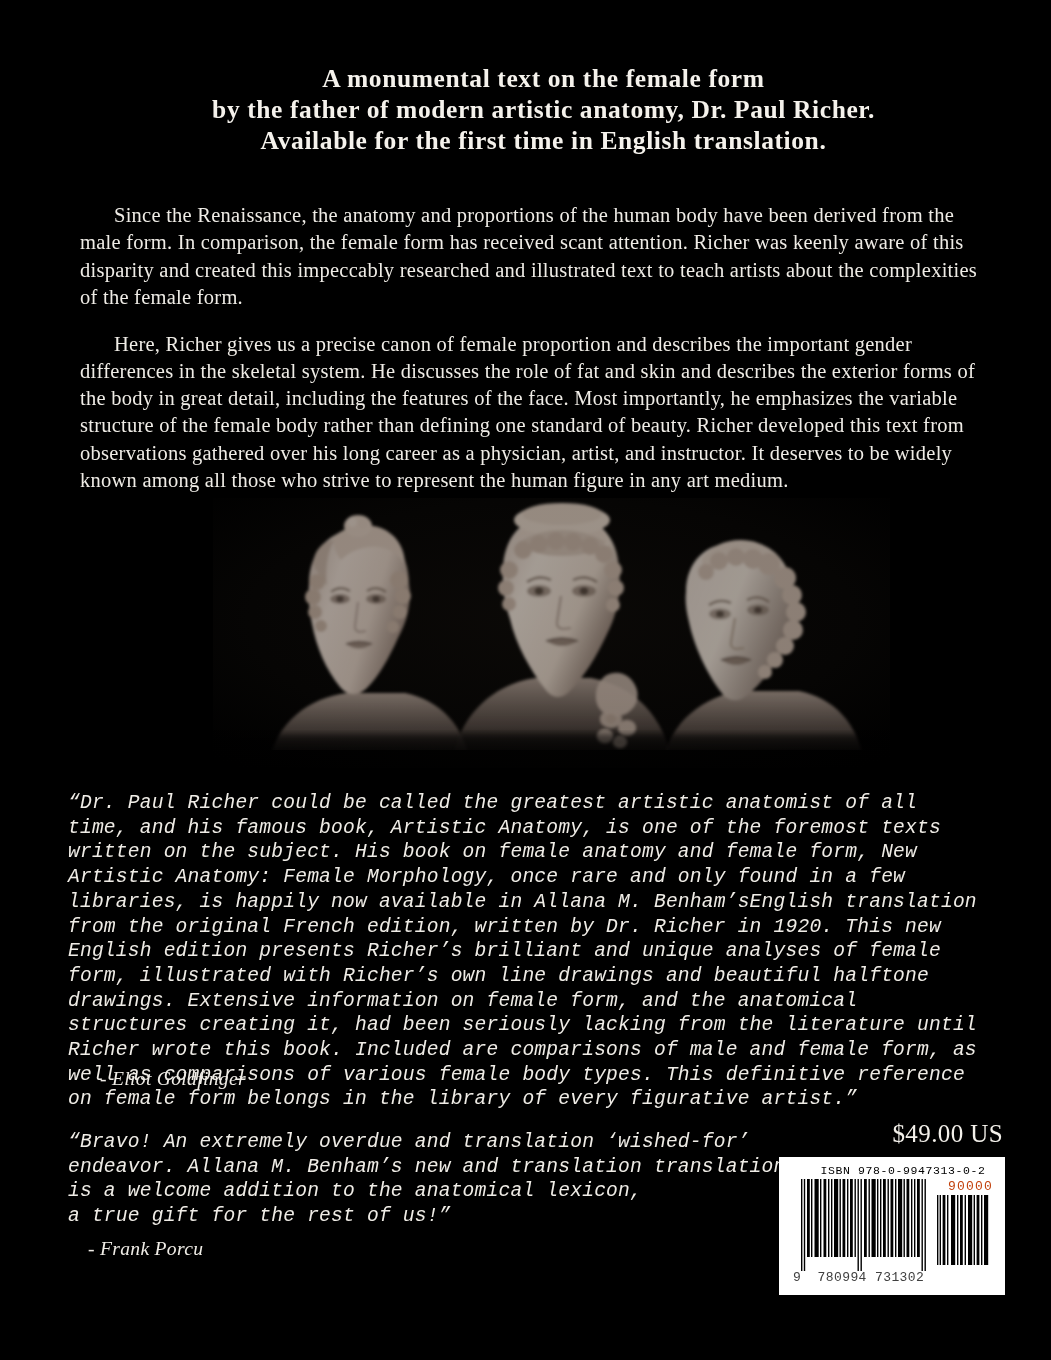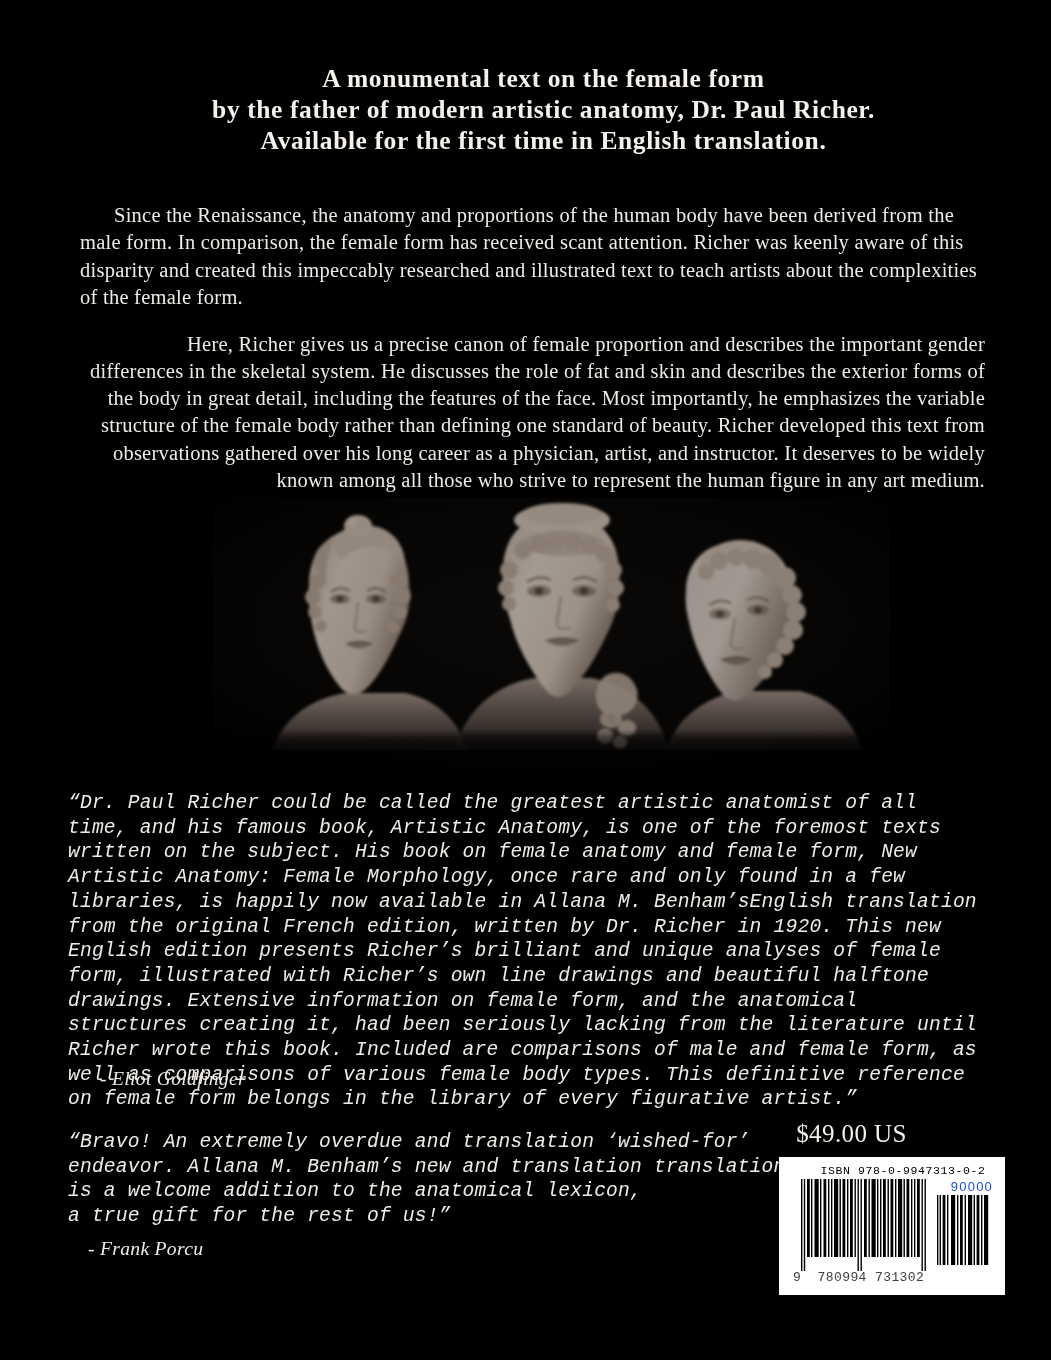--- a/index.html
+++ b/index.html
@@ -44,21 +44,21 @@
     left: 80px;
     width: 905px;
     font-size: 20.5px;
     line-height: 27.3px;
     letter-spacing: 0.25px;
     color: #efece6;
     text-indent: 34px;
     text-align: left;
   }
   .blurb.p1 { top: 190px; margin-top: 12px; }
-  .blurb.p2 { top: 310px; text-align: right; }
+  .blurb.p2 { top: 310px; }
 
   
   .photo {
     position: absolute;
     left: 213px;
     top: 498px;
     width: 677px;
     height: 270px;
     background: #000000;
     overflow: hidden;
@@ -99,21 +99,21 @@
   }
   .attrib-1 { top: 1068px; margin-left: 12px; }
   .attrib-2 { top: 1238px; }
 
   
   .price {
     position: absolute;
     top: 1120px;
     left: 700px;
     width: 303px;
-    text-align: center;
+    text-align: right;
     font-size: 25px;
     letter-spacing: 0.4px;
     color: #f3f0ea;
     font-variant-numeric: oldstyle-nums;
   }
 
   
   .barcode-box {
     position: absolute;
     left: 779px;
@@ -131,24 +131,24 @@
     text-align: center;
     font-family: "Liberation Mono", "DejaVu Sans Mono", monospace;
     font-size: 11.5px;
     letter-spacing: 0.6px;
     color: #000;
   }
   .ext-text {
     position: absolute;
     top: 22px;
     right: 12px;
-    font-family: Liberation Sans, sans-serif;
+    font-family: Liberation Mono, monospace;
     font-size: 13px;
     letter-spacing: 1.2px;
-    color: #1d4ed8;
+    color: #c2410c;
     text-align: center;
   }
   .bars-main {
     position: absolute;
     left: 22px;
     top: 22px;
     width: 125px;
     height: 92px;
   }
   .bars-ext {

